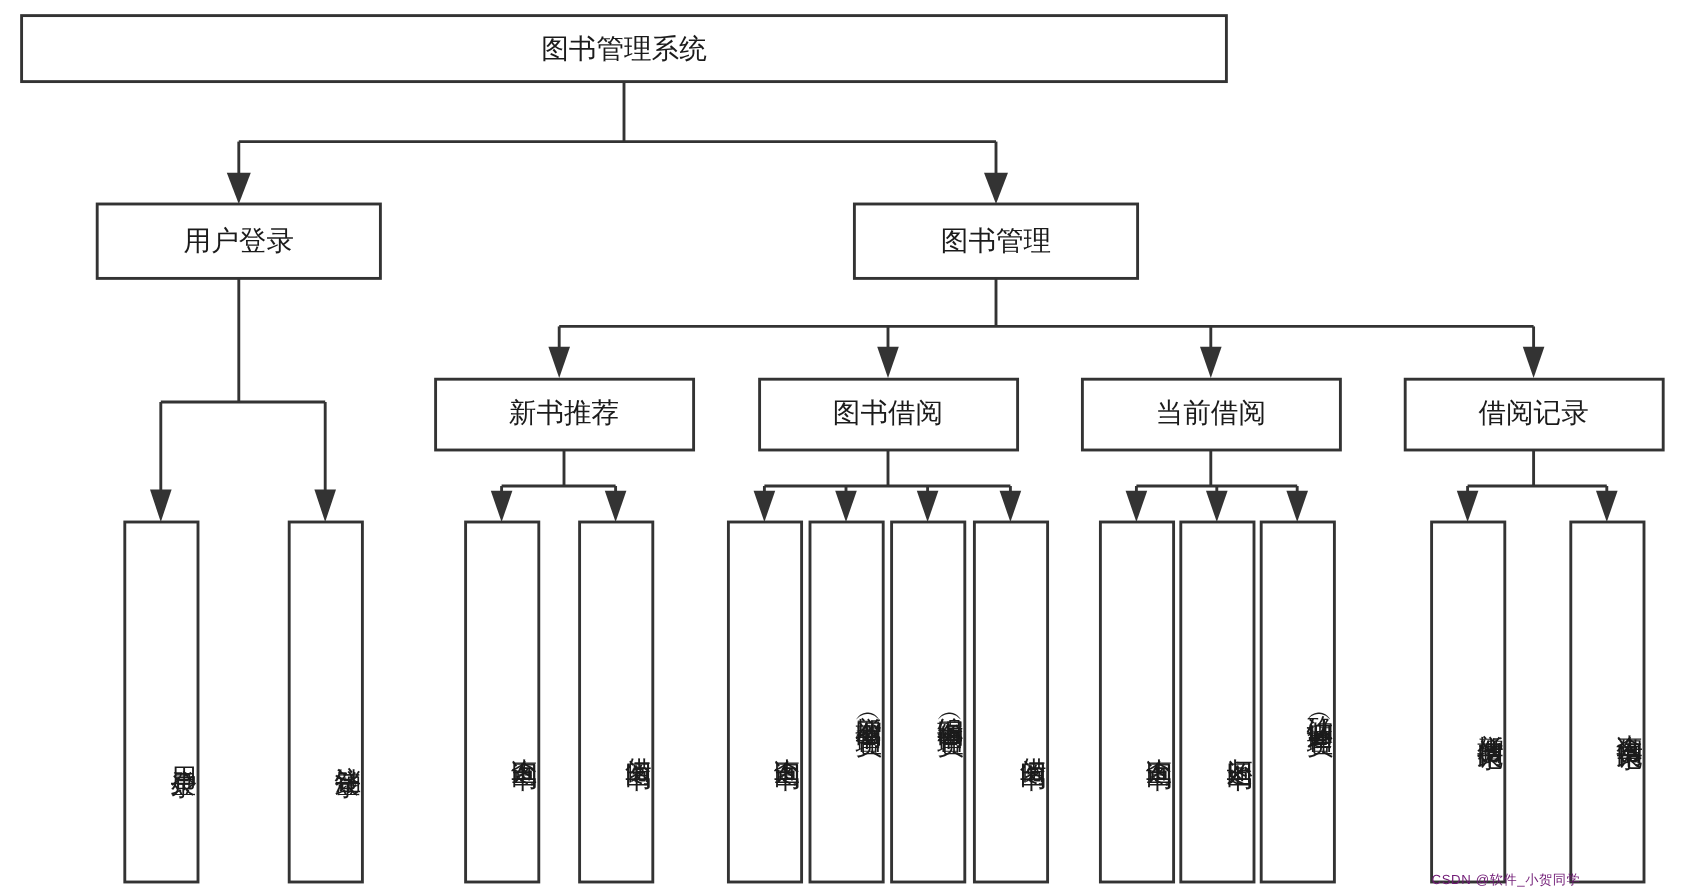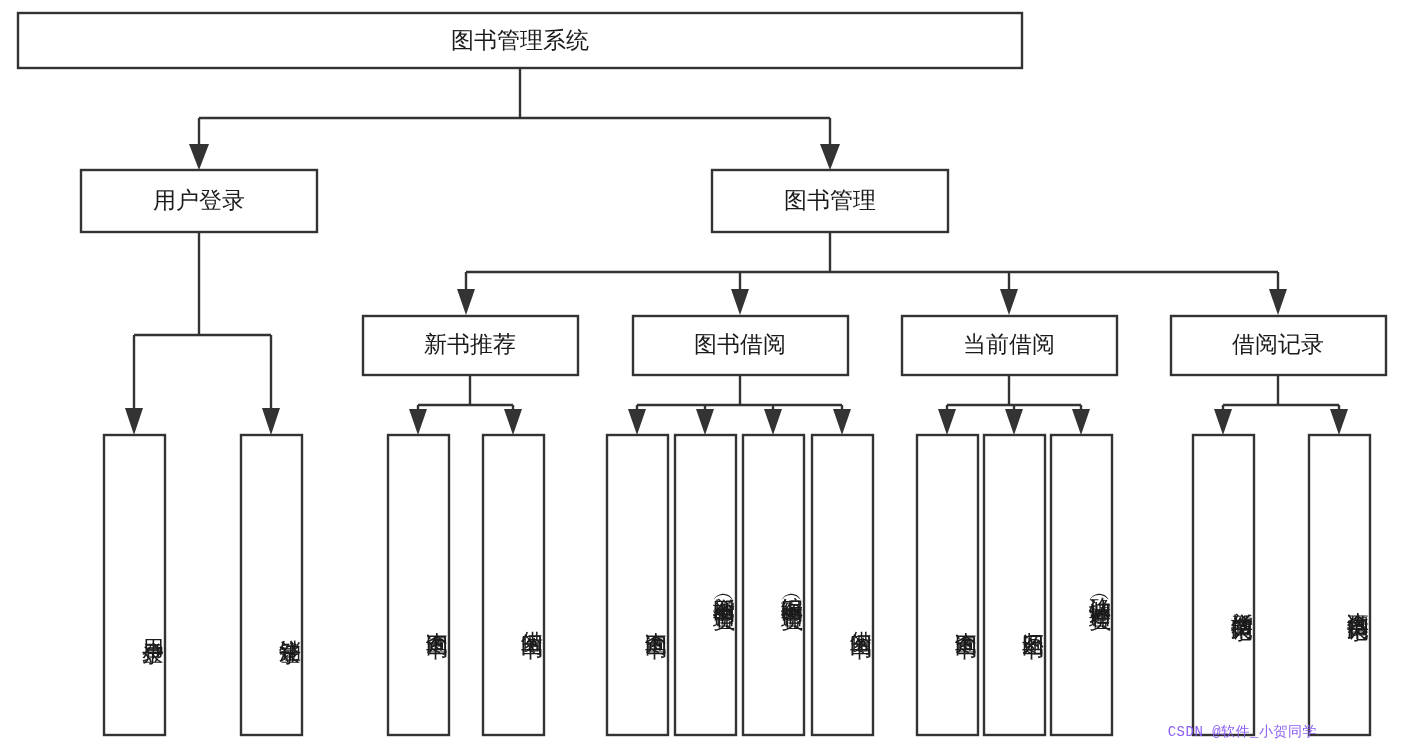--- a/index.html
+++ b/index.html
@@ -62,23 +62,23 @@
     align-items: flex-start;
     justify-content: center;
     text-align: center;
     pointer-events: none;
     overflow: hidden;
   }
   .watermark {
     position: absolute;
     right: 10px;
     bottom: 6px;
-    font-family: Liberation Mono, monospace;
-    font-size: 14px;
-    color: #8b5cf6;
+    font-family: Liberation Sans, sans-serif;
+    font-size: 11px;
+    color: #701a75;
     letter-spacing: 0.5px;
     white-space: nowrap;
   }
 </style>
 </head>
 <body>
 
 <div id="diagram-root">
 
   <svg id="tree-svg" viewBox="0 0 1405 747">

